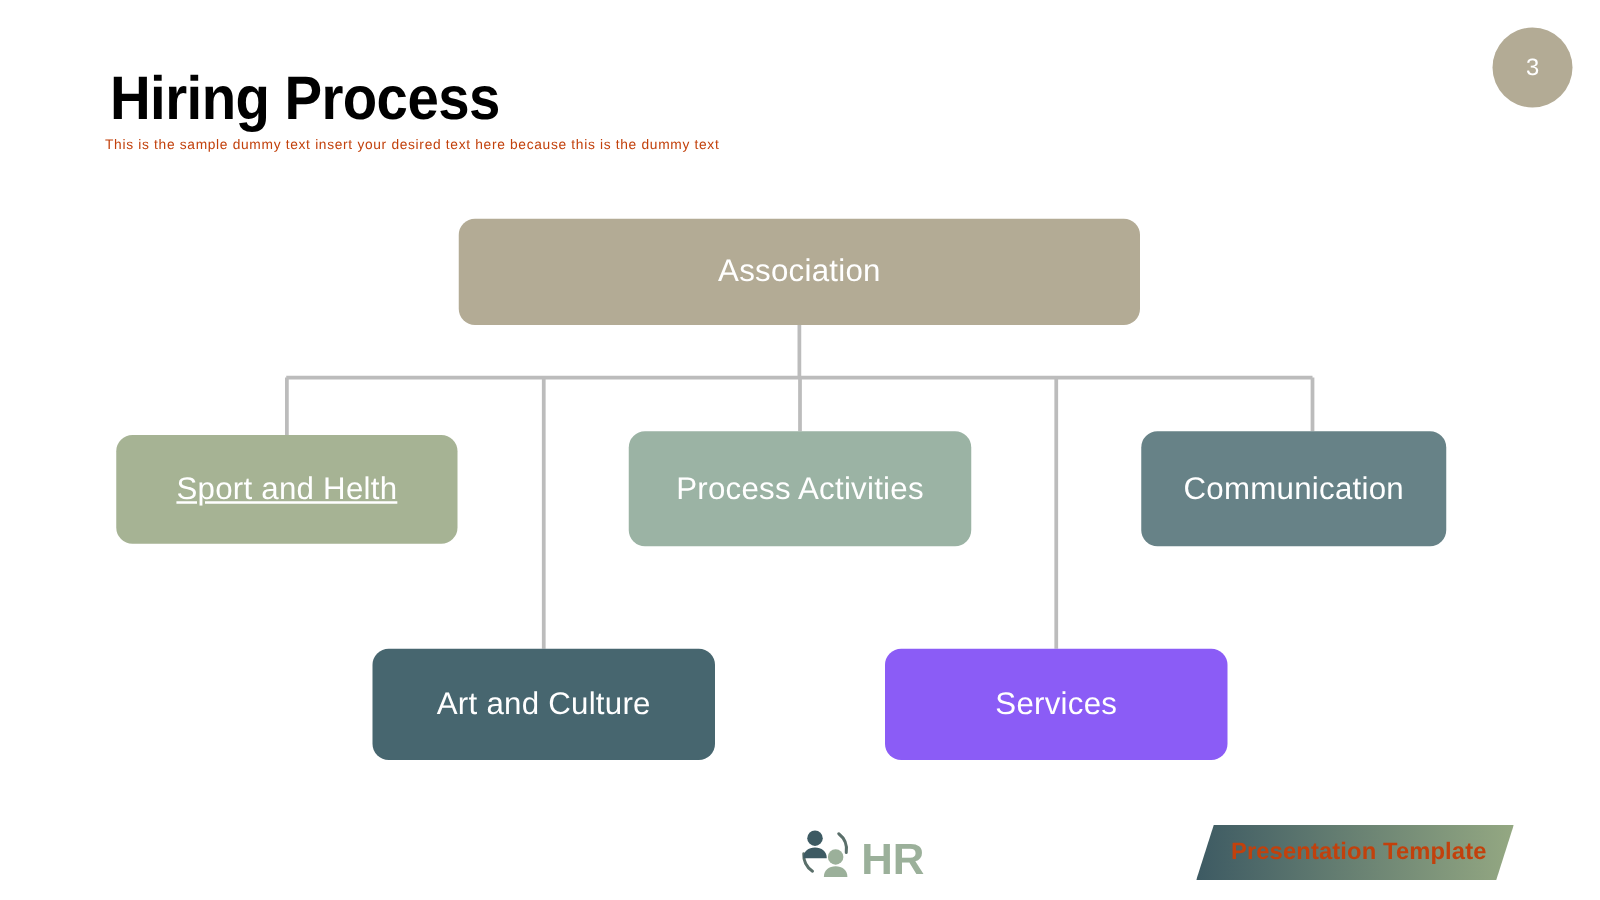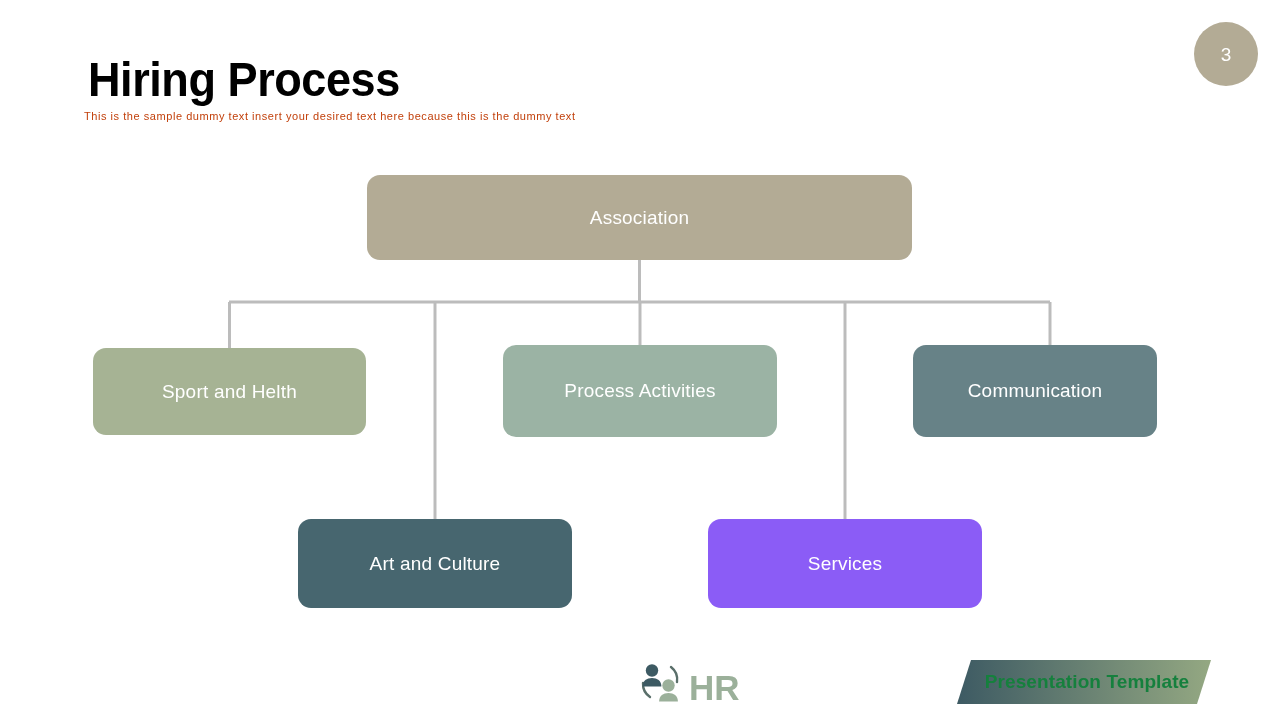--- a/index.html
+++ b/index.html
@@ -78,21 +78,21 @@
     pointer-events: none;
   }
 
   .node {
     position: absolute;
     border-radius: 13px;
     display: flex;
     align-items: center;
     justify-content: center;
     color: #ffffff;
-    font-size: 19px;
+    font-size: 25px;
     font-weight: 400;
     letter-spacing: 0.2px;
     box-sizing: border-box;
     text-align: right;
   }
 
   
   .footer {
     position: absolute;
     left: 637px;
@@ -131,21 +131,21 @@
   }
   .banner-text {
     position: absolute;
     left: 0;
     top: 0;
     width: 254px;
     height: 44px;
     display: flex;
     align-items: center;
     justify-content: center;
-    color: #15803d;
+    color: #c2410c;
     font-size: 19px;
     font-weight: 700;
     letter-spacing: 0.1px;
     padding-left: 6px;
     box-sizing: border-box;
   }
 </style>
 </head>
 <body>
 
@@ -165,21 +165,21 @@
         <line x1="640" y1="302" x2="640" y2="345"></line>
         <line x1="1050" y1="302" x2="1050" y2="345"></line>
         <line x1="435" y1="302" x2="435" y2="519"></line>
         <line x1="845" y1="302" x2="845" y2="519"></line>
       </g>
   </svg>
   <div id="node-layer">
       <div class="node" style="left: 367px; top: 175px; width: 545px; height: 85px; background: rgb(179, 171, 149);">
         <span>Association</span>
       </div>
-      <div class="node" style="left: 93px; top: 348px; width: 273px; height: 87px; background: rgb(166, 179, 148);">
+      <div class="node" style="left: 93px; top: 348px; width: 273px; height: 87px; background: rgb(166, 179, 148); text-decoration: underline;">
         <span>Sport and Helth</span>
       </div>
       <div class="node" style="left: 503px; top: 345px; width: 274px; height: 92px; background: rgb(155, 179, 164);">
         <span>Process Activities</span>
       </div>
       <div class="node" style="left: 913px; top: 345px; width: 244px; height: 92px; background: rgb(103, 130, 135);">
         <span>Communication</span>
       </div>
       <div class="node" style="left: 298px; top: 519px; width: 274px; height: 89px; background: rgb(71, 102, 111);">
         <span>Art and Culture</span>

